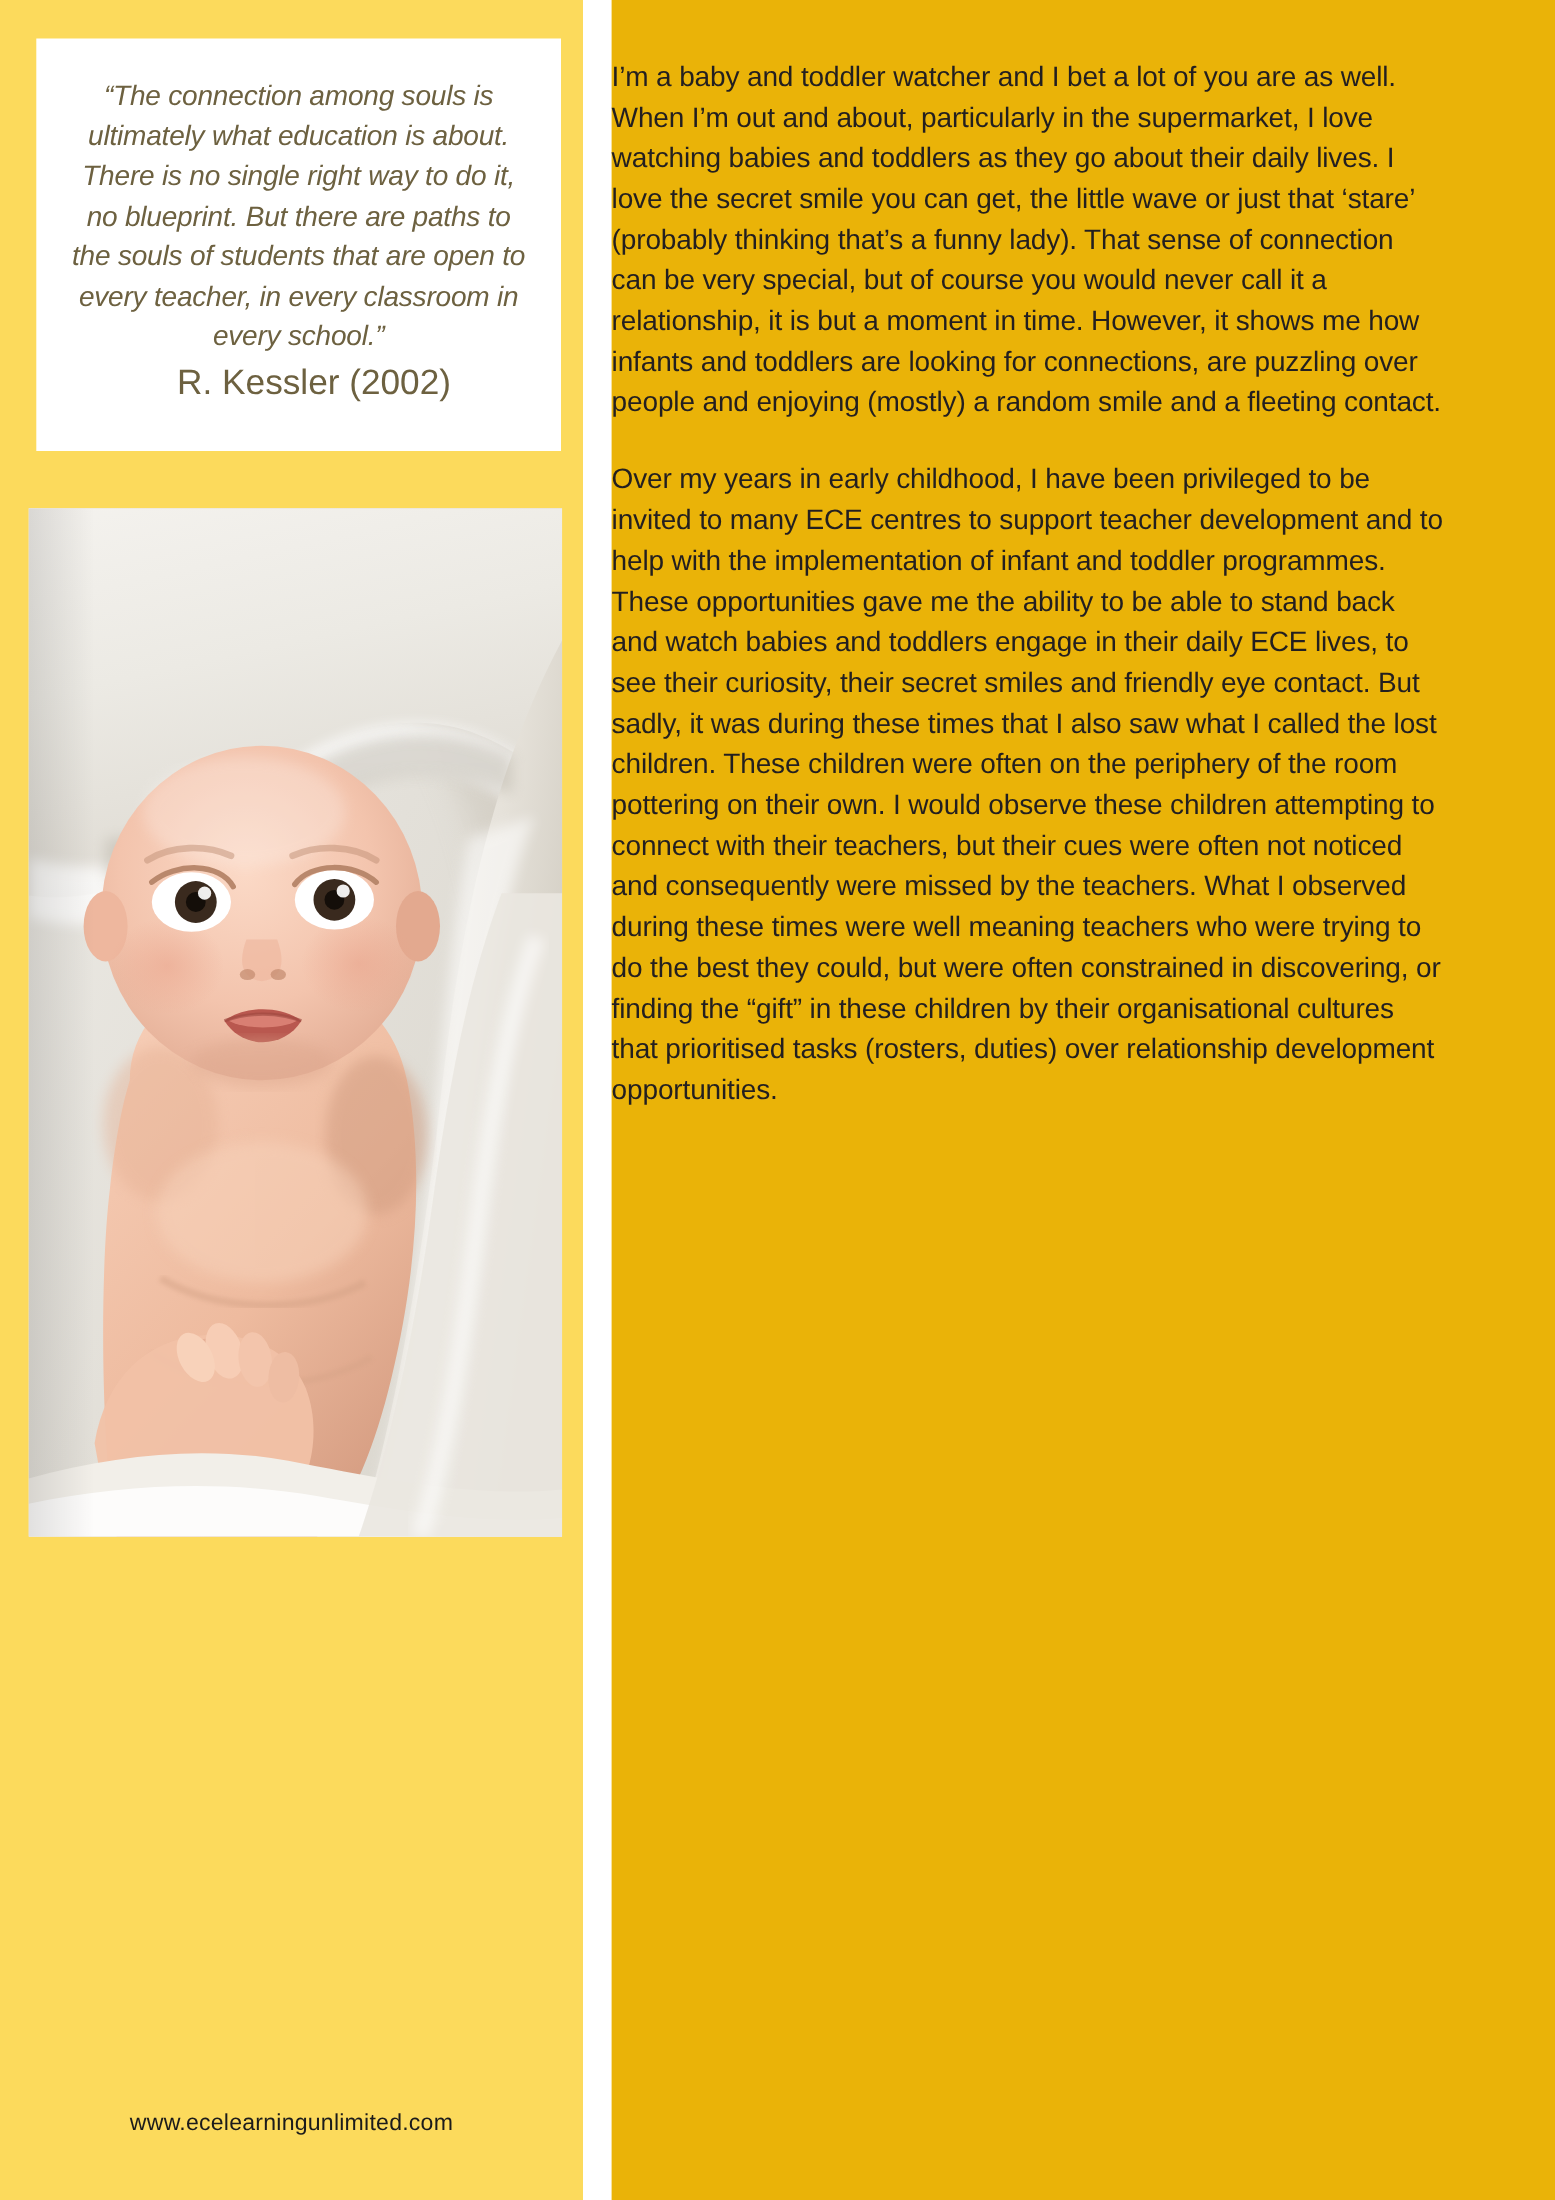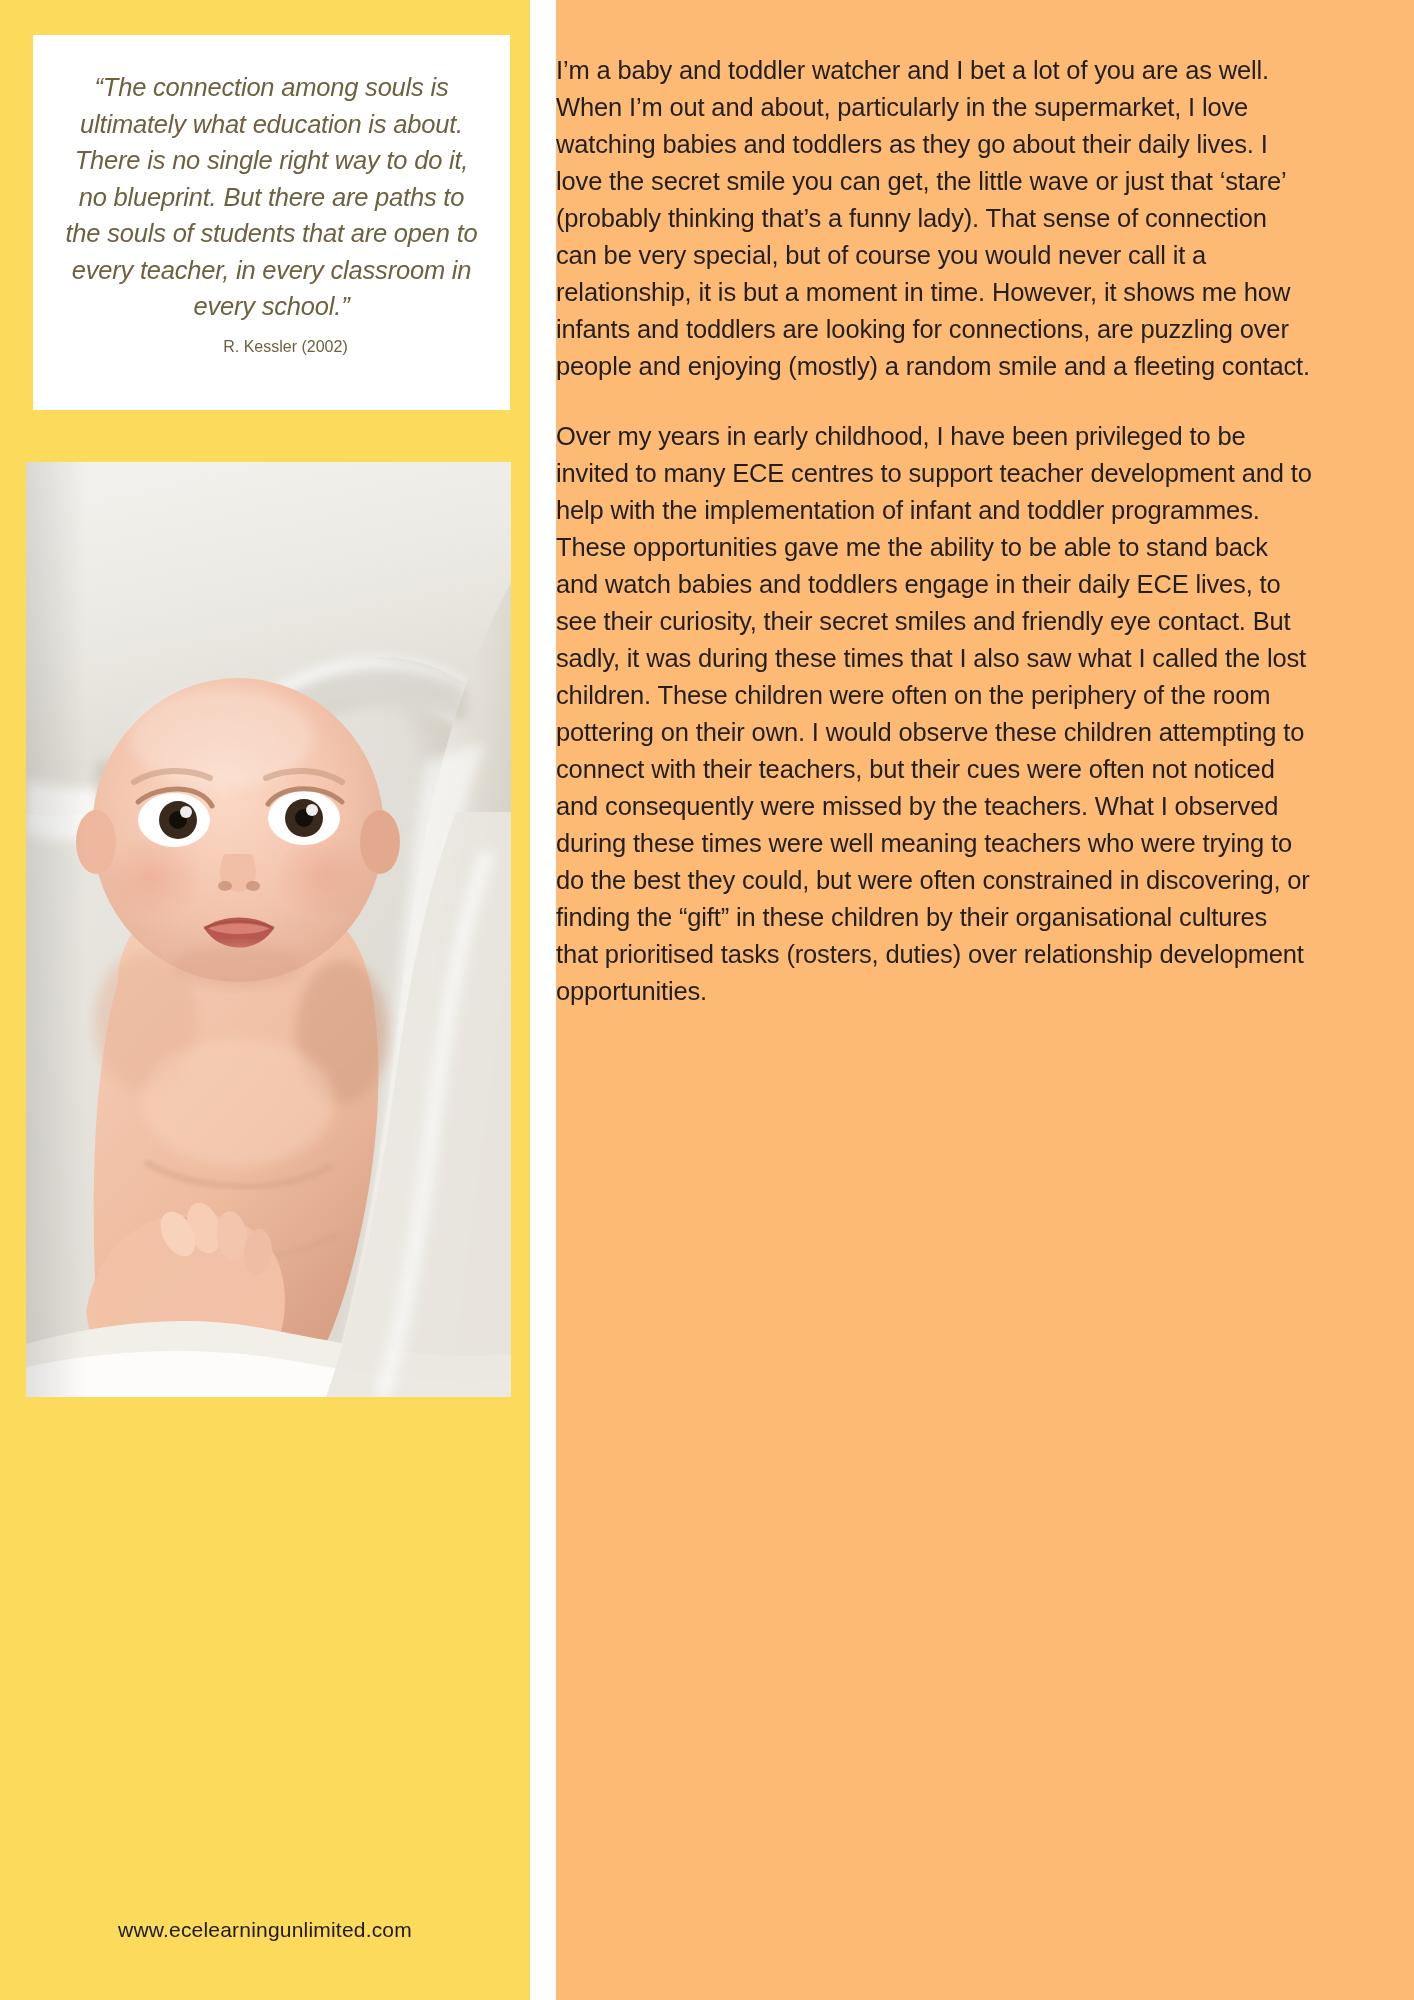--- a/index.html
+++ b/index.html
@@ -56,21 +56,21 @@
     line-height: 36.5px;
     color: #6d6140;
     text-align: center;
     letter-spacing: -0.2px;
   }
 
   .quote-attrib {
     margin-top: 6px;
     font-family: "Liberation Sans", sans-serif;
     font-style: normal;
-    font-size: 16px;
+    font-size: 32px;
     line-height: 32px;
     color: #6d6140;
     text-align: left;
     align-self: center;
     padding-left: 28px;
   }
 
   
   .photo-frame {
     position: absolute;
@@ -97,21 +97,21 @@
     color: #1b1b1b;
   }
 
   
   .right-column {
     position: absolute;
     left: 556px;
     top: 0;
     width: 858px;
     height: 2000px;
-    background: #fdba74;
+    background: #eab308;
     padding: 52px 102px 0 0;
   }
 
   .body-para {
     font-family: "Liberation Sans", sans-serif;
     font-size: 25.5px;
     line-height: 37px;
     color: #231f20;
     letter-spacing: -0.15px;
     margin-bottom: 33px;

